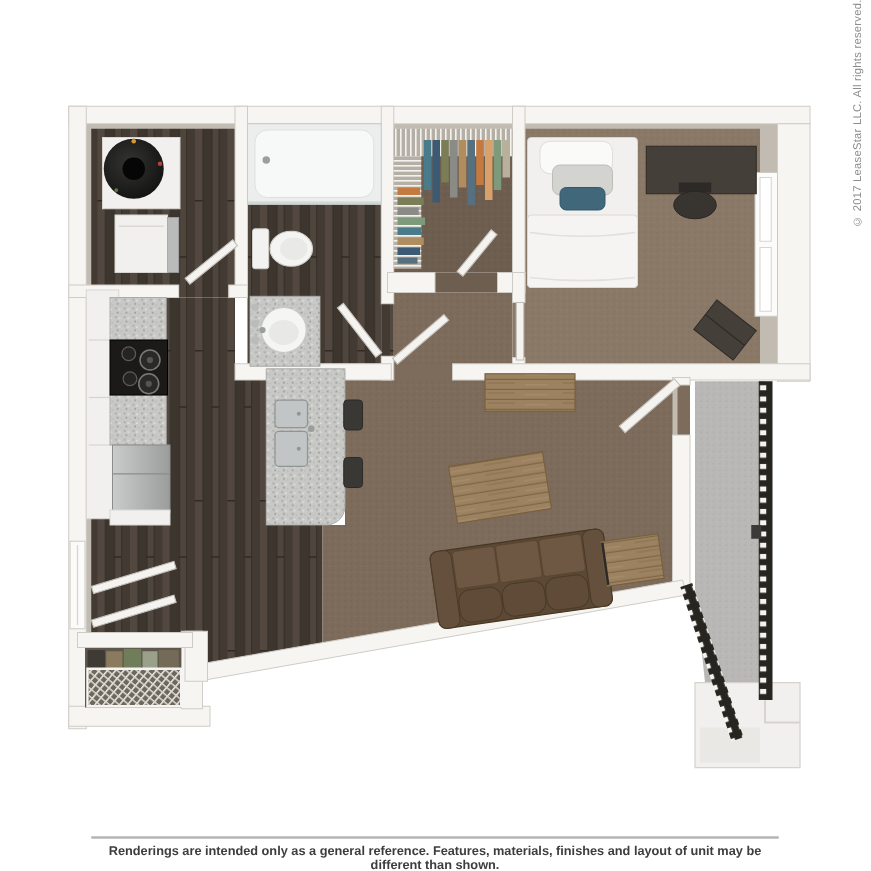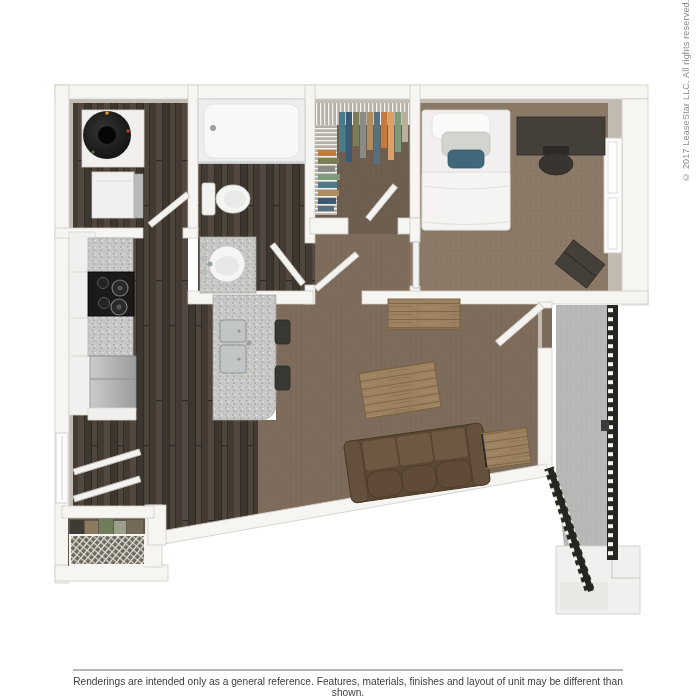--- a/index.html
+++ b/index.html
@@ -13,21 +13,21 @@
   .noise{fill:url(#noise);}
   .whitefurn{fill:var(--whiteFurniture);stroke:#d8d5d0;stroke-width:.8;}
   .granite{fill:url(#granite);stroke:#a7a7a3;stroke-width:.7;}
   .planked{fill:url(#plank);stroke:#77603f;stroke-width:.9;}
   .darkfurn{fill:var(--darkFurniture);stroke:#2e2a26;stroke-width:.8;}
   #watermark{position:absolute;top:12px;right:6px;height:170px;
      writing-mode:vertical-rl;transform:rotate(180deg);
      font-size:9px;letter-spacing:.2px;color:var(--watermarkText);white-space:nowrap;}
   #footer{position:absolute;left:73px;top:669px;width:550px;text-align:center;}
   #footer .rule{height:2px;background:var(--dividerLine);margin-bottom:5px;}
-  #footer .note{font-size:10.2px;font-weight:normal;color:var(--disclaimerText);line-height:1.1;}
+  #footer .note{font-size:10.2px;font-weight:bold;color:var(--disclaimerText);line-height:1.1;}
 </style>
 </head>
 <body>
 
 <div id="stage">
 
 <svg id="plan-svg" width="697" height="697" viewBox="0 0 697 697">
   <defs>
     <pattern id="wood" width="26" height="120" patternUnits="userSpaceOnUse">
       <rect width="26" height="120" fill="#473f38"></rect>

